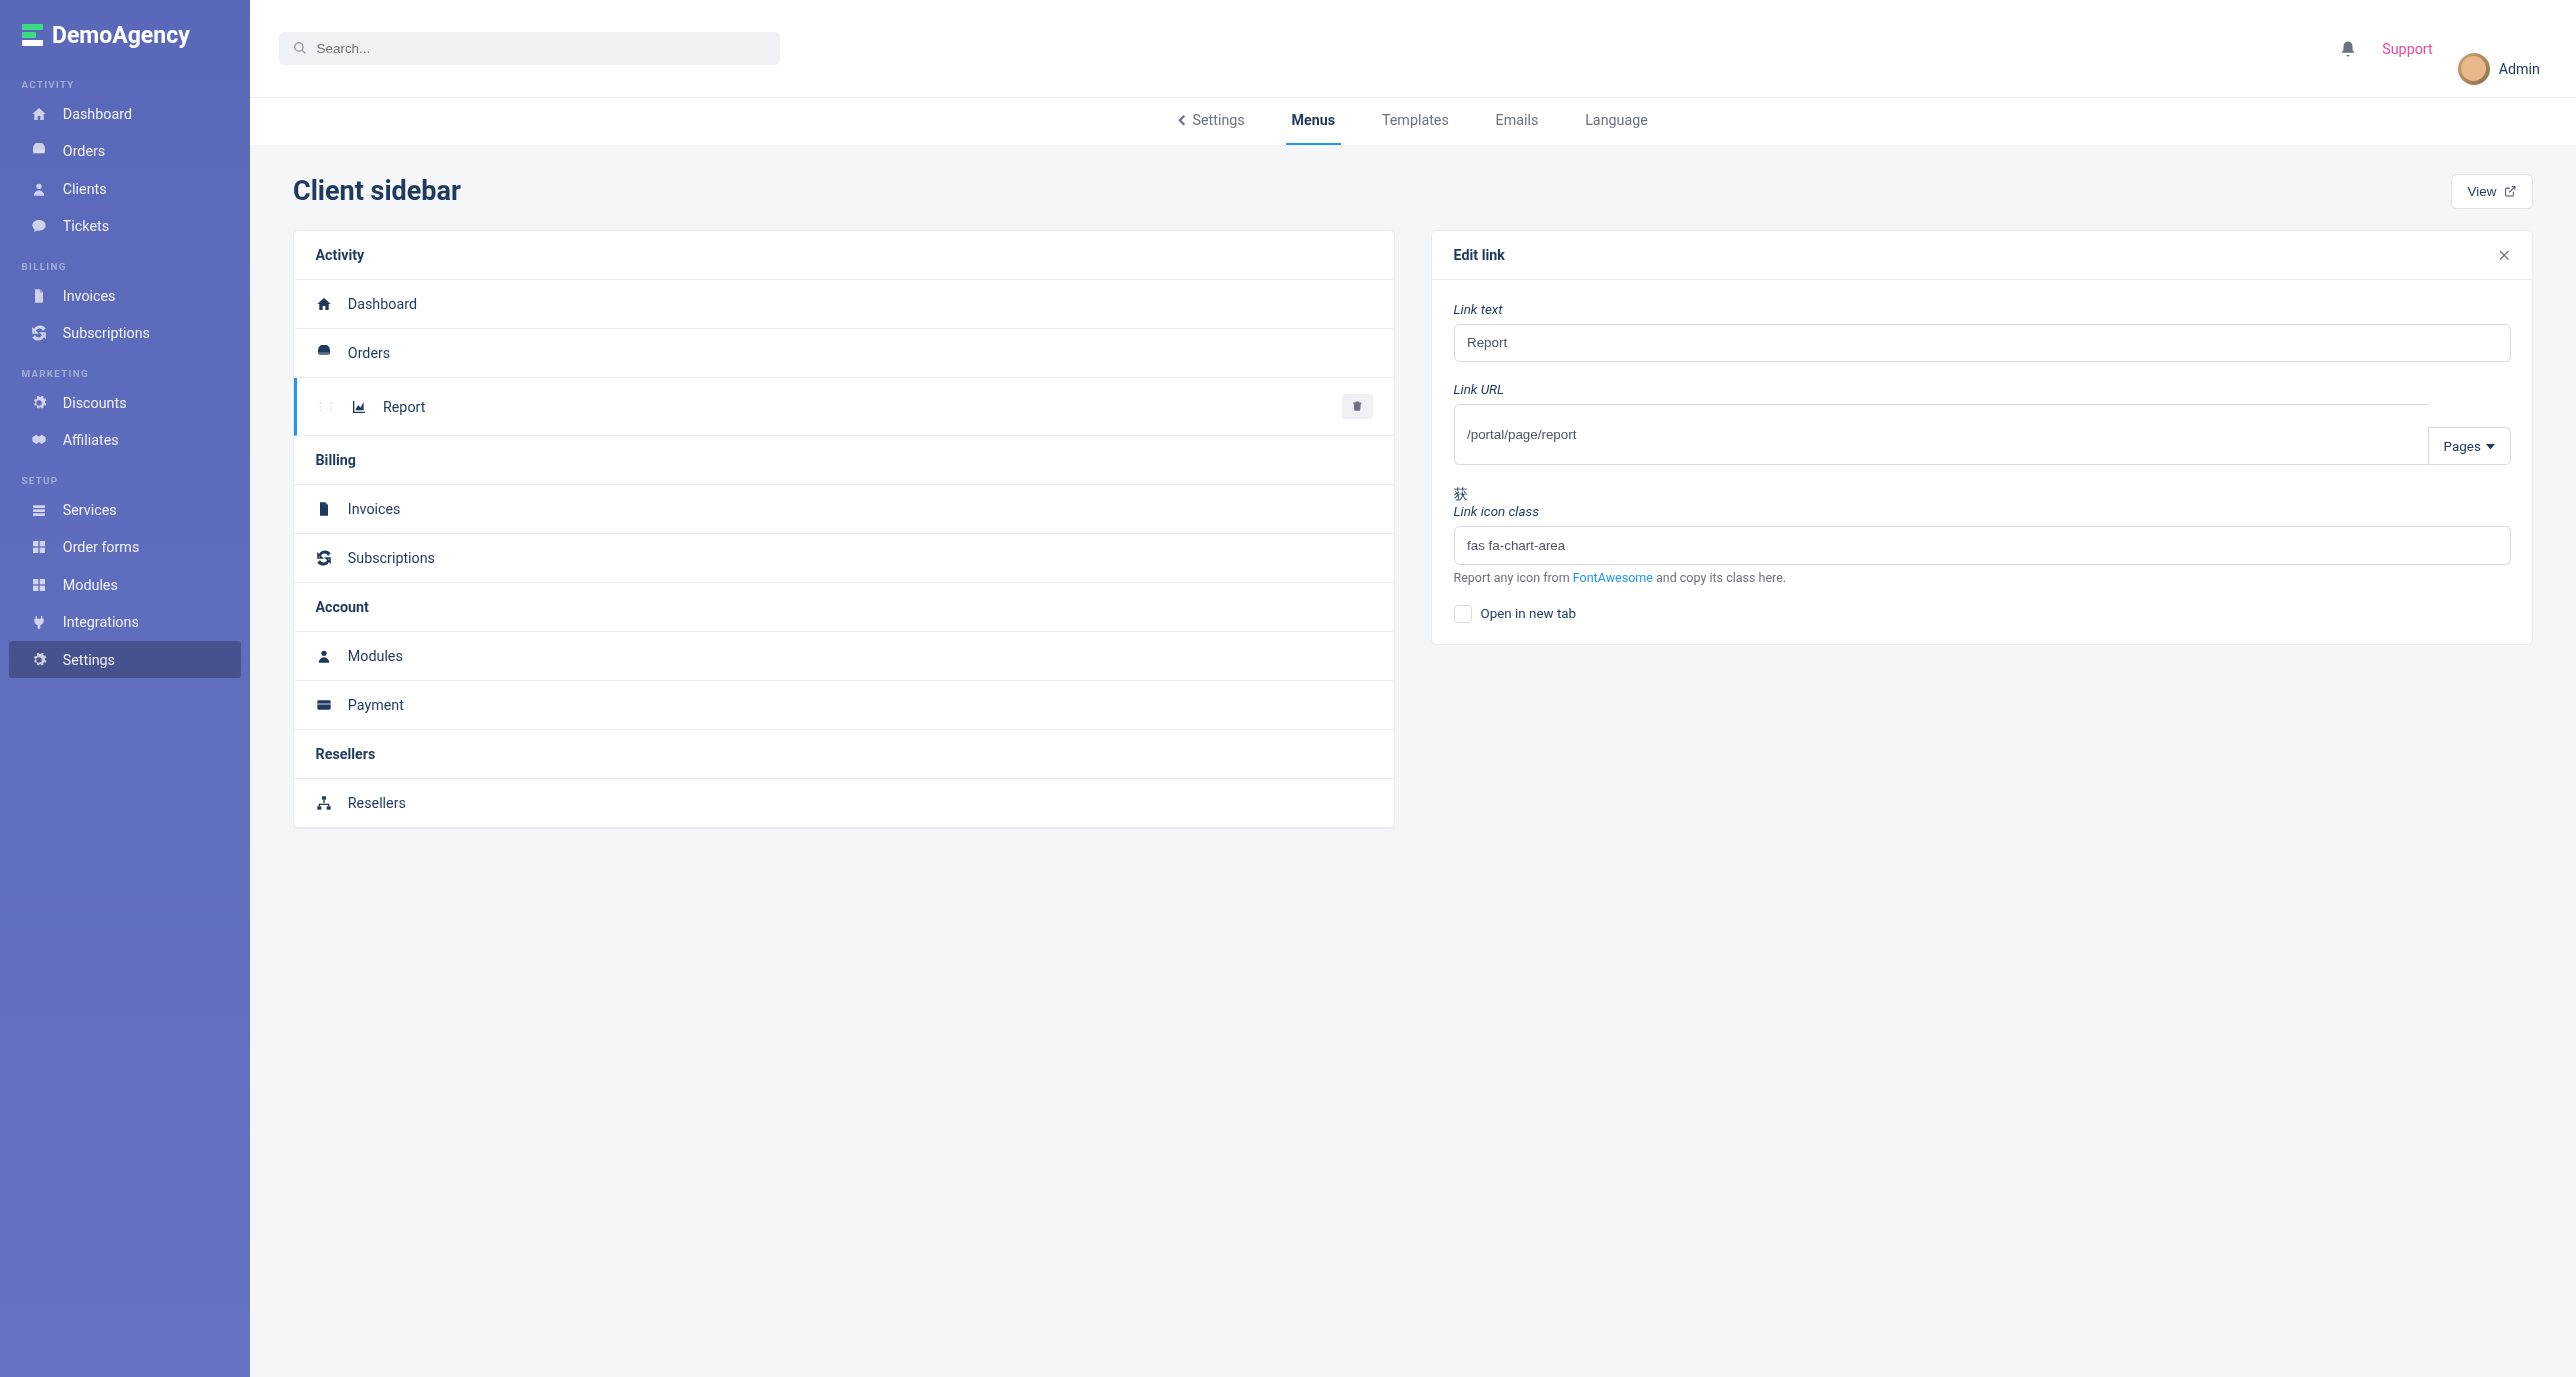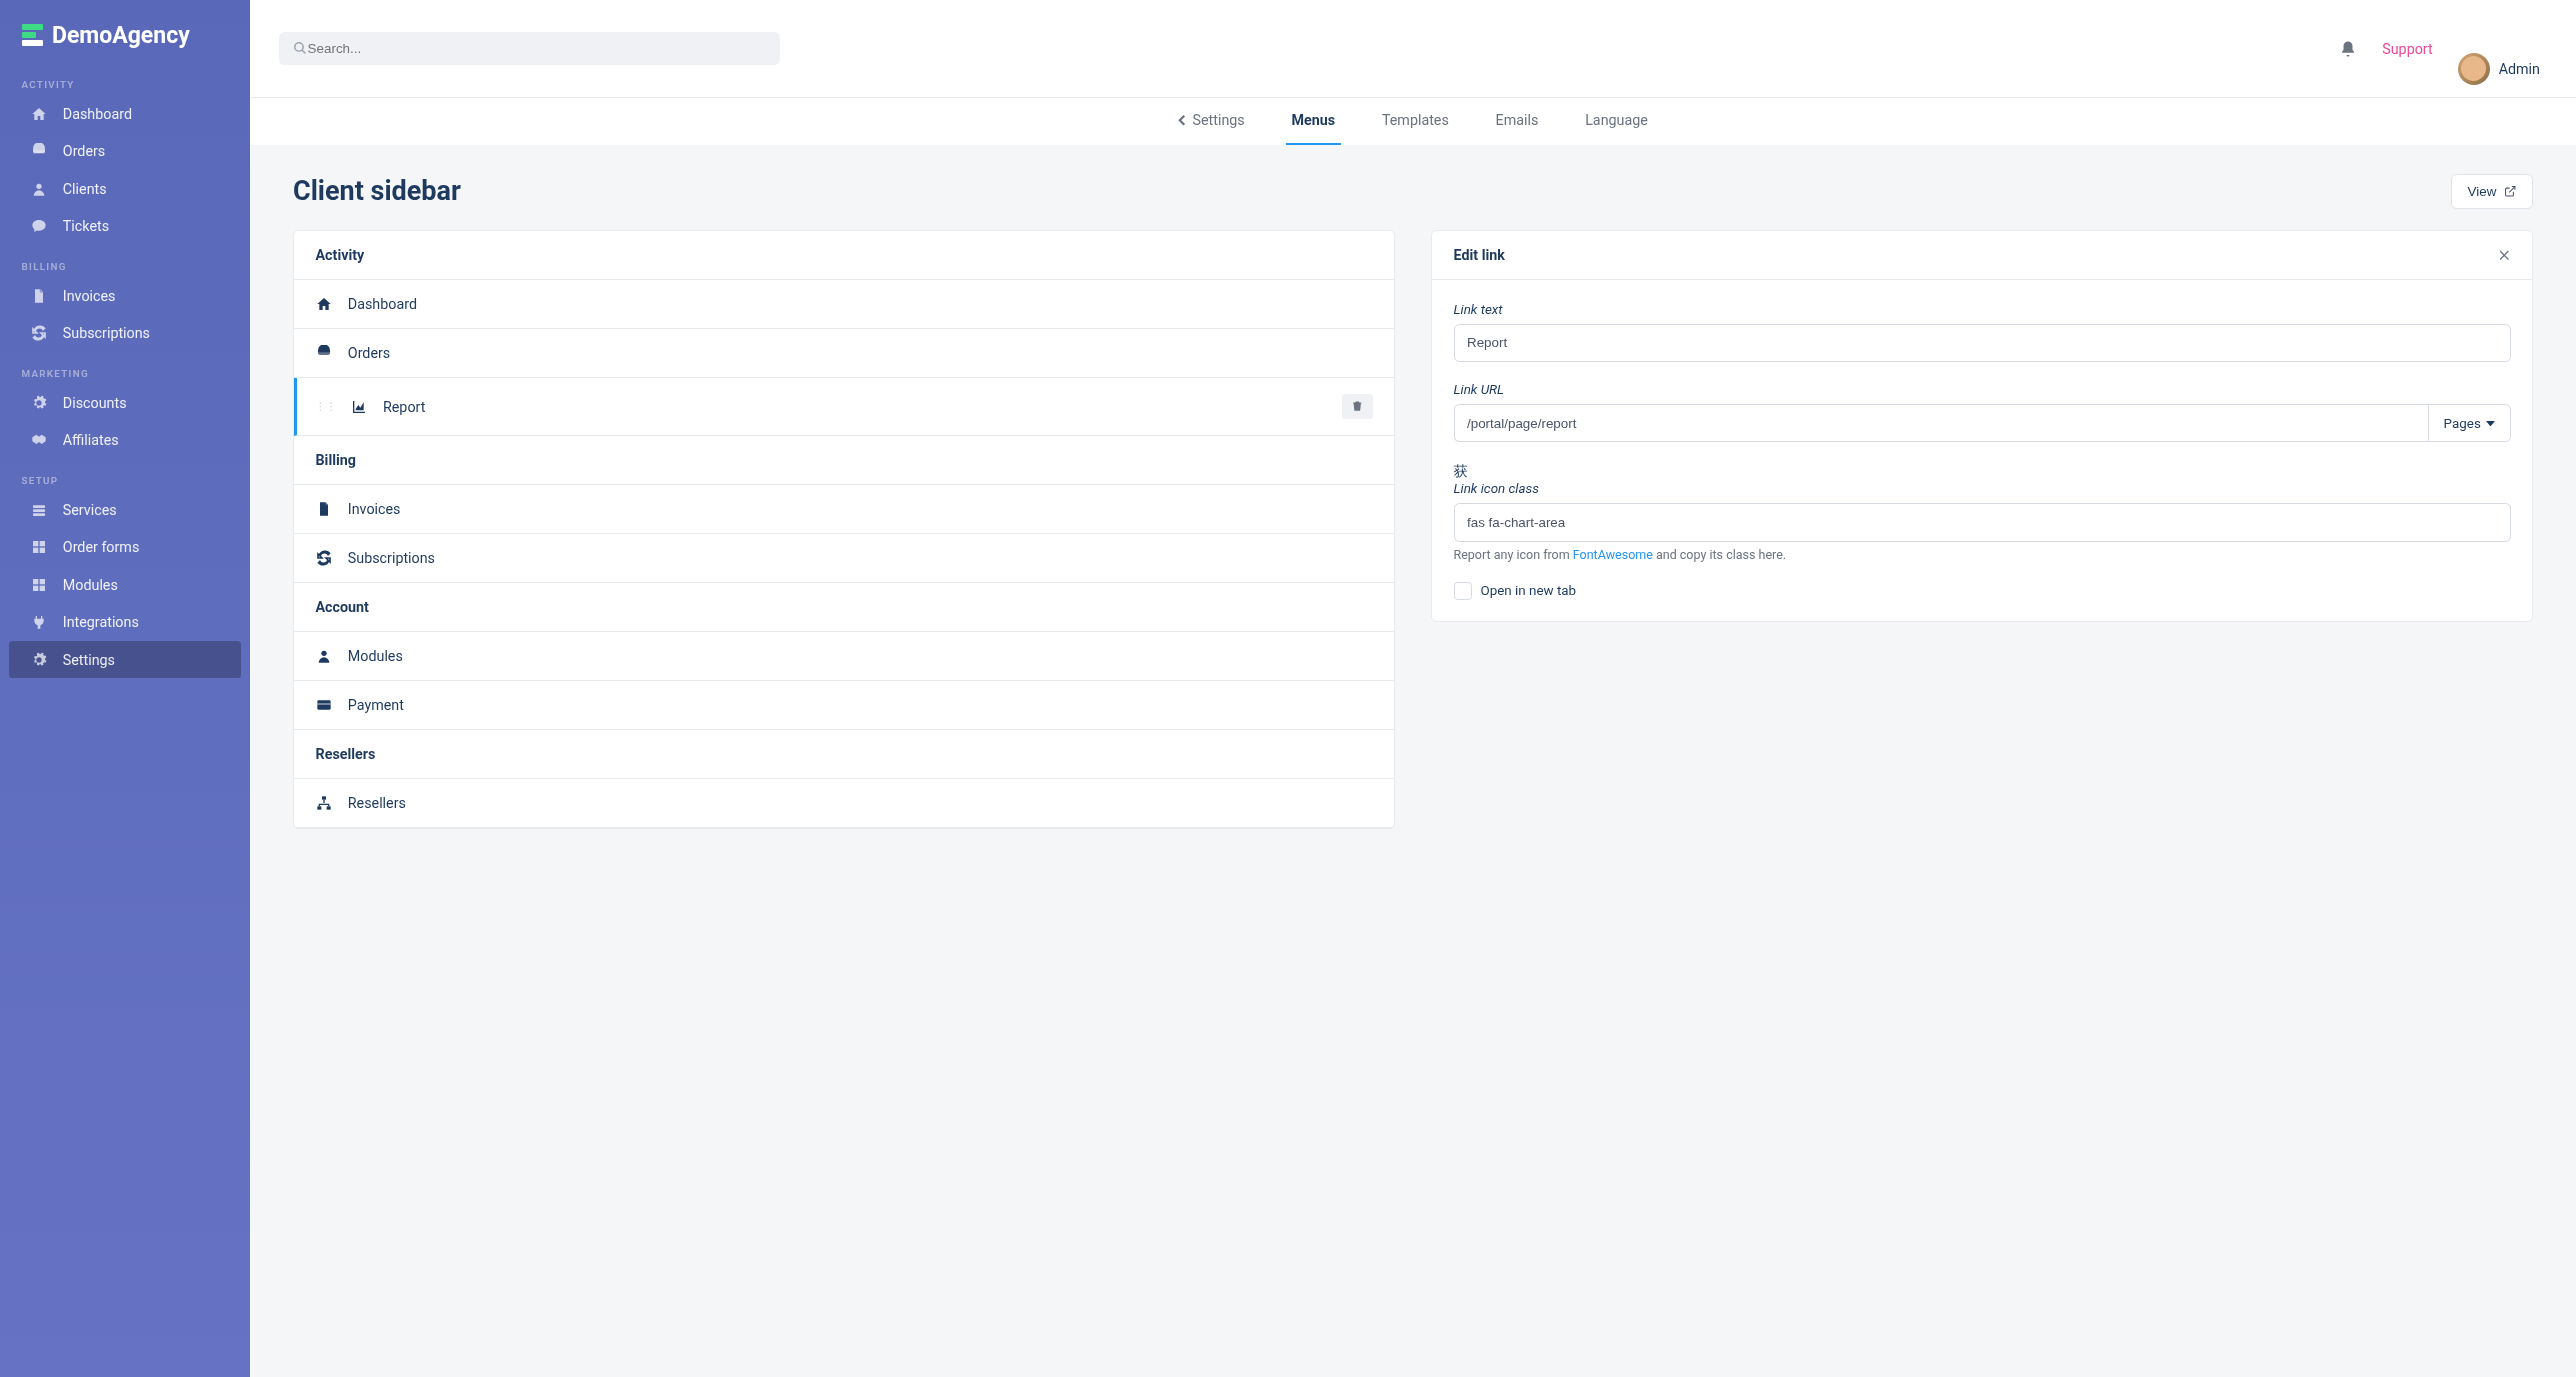--- a/index.html
+++ b/index.html
@@ -84,20 +84,21 @@
       align-items: center;
       padding: 12.5px 36px 12.5px 29px;
       gap: 18px;
     }
     .search-box {
       background: #f0f1f5;
       border-radius: 5.4px;
       display: flex;
       align-items: center;
       padding: 9px 14.3px;
+      gap: 9px;
       width: 501px;
       justify-content: center;
     }
     .search-box input {
       border: none;
       background: transparent;
       outline: none;
       font-size: 13.4px;
       color: #6b7280;
       width: 100%;
@@ -292,20 +293,21 @@
       border: 0.9px solid #d6dae1;
       border-radius: 0 5.4px 5.4px 0;
       padding: 10.7px 14.3px;
       font-size: 13.4px;
       color: #1e3a5f;
       cursor: pointer;
       background: #fff;
       display: flex;
       align-items: center;
       gap: 5.4px;
+      margin-top: 23px;
     }
     .help-text {
       font-size: 12.5px;
       color: #6b7280;
       margin-top: 5.4px;
     }
     .help-text a {
       color: #2196f3;
       text-decoration: none;
     }

